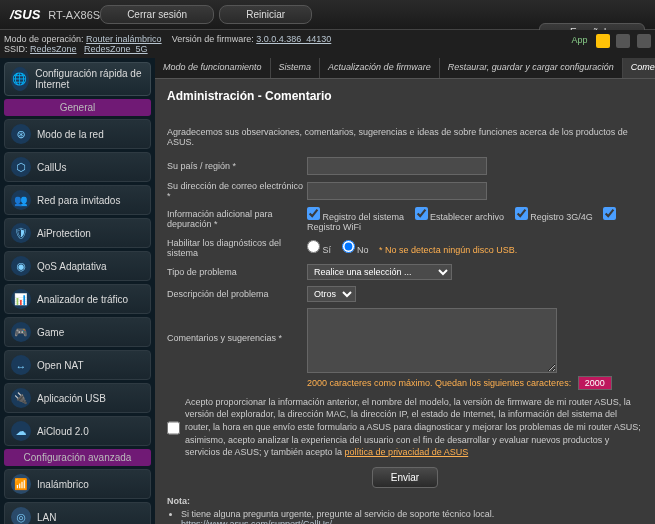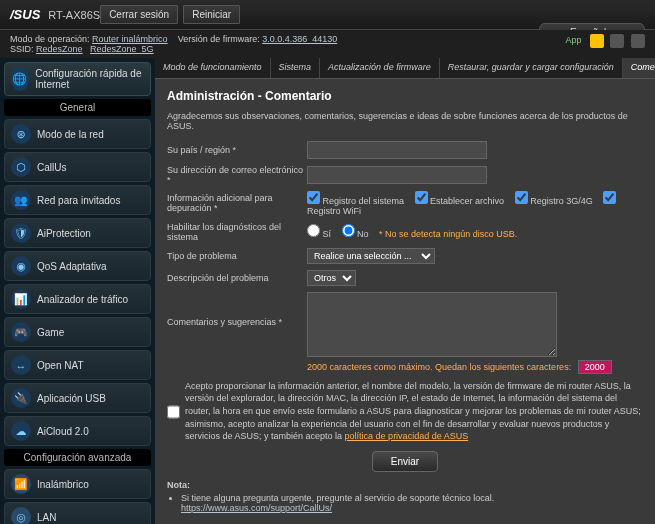--- a/index.html
+++ b/index.html
@@ -3,62 +3,62 @@
 <meta charset="utf-8">
 <style>
 * { margin: 0; padding: 0; box-sizing: border-box; font-family: Arial, sans-serif; }
 body { background: #0a1f2e; width: 655px; height: 524px; overflow: hidden; font-size: 10px; color: #fff; }
 .container { display: flex; flex-direction: column; height: 100%; }
 
 
 .topbar { background: linear-gradient(#2a2a2a, #1a1a1a); height: 30px; display: flex; align-items: center; padding: 0 10px; border-bottom: 1px solid #444; }
 .asus-logo { font-weight: bold; font-style: italic; font-size: 13px; margin-right: 8px; }
 .model { font-size: 11px; color: #ccc; }
-.topbtn { background: linear-gradient(#3a3a3a,#2a2a2a); border: 1px solid #555; color: #ddd; padding: 3px 8px; font-size: 10px; border-radius: 1px; margin-right: 5px; cursor: pointer; }
+.topbtn { background: linear-gradient(#3a3a3a,#2a2a2a); border: 1px solid #555; color: #ddd; padding: 3px 26px; font-size: 10px; border-radius: 8px; margin-right: 5px; cursor: pointer; }
 .lang { margin-left: auto; background: linear-gradient(#3a3a3a,#2a2a2a); border: 1px solid #555; color: #ddd; padding: 3px 30px; font-size: 10px; border-radius: 6px; cursor: pointer; margin-top: 36px; }
 .lang::after { content: " ▾"; }
 
 
-.infobar { background: #1f1f1f; padding: 4px 10px; font-size: 9px; color: #ccc; display: flex; }
+.infobar { background: #1f1f1f; padding: 4px 4px; font-size: 9px; color: #ccc; display: flex; }
 .infobar .left { flex: 1; }
 .infobar a { color: #b8c5d0; text-decoration: underline; }
 .infobar .right { text-align: right; }
 .app-icon { display:inline-block; width:14px; height:14px; background:#ffc107; border-radius:2px; vertical-align:middle; margin-left:6px; }
 .mini-icon { display:inline-block; width:14px; height:14px; background:#555; border-radius:2px; vertical-align:middle; margin-left:4px; }
 
 
 .main { display: flex; flex: 1; overflow: hidden; }
 .sidebar { width: 155px; background: #0d1b24; padding: 4px; overflow-y: auto; }
 .side-header { display:flex; align-items:center; background: linear-gradient(#2a3840,#1a2830); border: 1px solid #3a4850; border-radius: 4px; padding: 4px 6px; margin-bottom: 3px; font-size: 10px; color: #ddd; cursor: pointer; }
 .side-header .sicon { width:24px; height:24px; margin-right:6px; background:#1a3a5a; border-radius:50%; display:flex; align-items:center; justify-content:center; font-size:12px; color:#7fd0ff; }
-.side-section { text-align:center; font-size:10px; color:#bbb; background:#000000; padding:3px; border-radius:3px; margin:3px 0; }
+.side-section { text-align:center; font-size:10px; color:#bbb; background:#701a75; padding:3px; border-radius:3px; margin:3px 0; }
 .side-item { display:flex; align-items:center; background: linear-gradient(#243139,#1a262e); border: 1px solid #2e3a42; border-radius: 4px; padding: 4px 6px; margin-bottom: 3px; font-size: 10px; color: #ddd; cursor: pointer; }
 .side-item .sicon { width:20px; height:20px; margin-right:6px; background:#1a3a5a; border-radius:50%; display:flex; align-items:center; justify-content:center; font-size:11px; color:#7fd0ff; flex-shrink:0; }
 .side-item.adv .sicon { background:#2a4a6a; }
 
 
 .content { flex: 1; background: #3a3a3a; display:flex; flex-direction:column; overflow-y:auto; }
 .tabs { display:flex; background:#1f1f1f; border-bottom:1px solid #555; }
 .tab { padding:5px 8px; font-size:9px; color:#ccc; text-align:center; border-right:1px solid #444; cursor:pointer; flex-shrink:0; display:flex; align-items:center; justify-content:center; line-height:1.1;font-style:italic; }
 .tab.active { background:#3a3a3a; color:#fff; }
 
 .panel { padding: 10px 12px; }
-.panel h2 { font-size: 12px; font-weight: bold; color:#fff; margin-bottom:8px; }
+.panel h2 { font-size: 12px; font-weight: bold; color:#fff; margin-bottom:24px; }
 .intro { font-size:9px; color:#ccc; margin-bottom:10px; }
 
 .formrow { display:flex; align-items:center; margin-bottom:6px; font-size:9px; }
 .formrow .lbl { width:140px; color:#ccc; }
 .formrow .fld { flex:1; }
 .txtinput { background:#4a4a4a; border:1px solid #666; height:18px; width:180px; color:#fff; padding:0 3px; font-size:9px; }
 .chk { accent-color:#4a9eff; }
 .chklabel { color:#ccc; margin-right:8px; }
 .radio-opt { color:#ccc; margin-right:8px; }
 .warn { color:#ffb050; font-size:9px; }
 .sel { background:#4a4a4a; border:1px solid #666; color:#fff; font-size:9px; padding:1px 2px; }
-.sel.wide { width:128px; }
+.sel.wide { width:145px; }
 .textarea { background:#4a4a4a; border:1px solid #666; width:250px; height:65px; color:#fff; font-size:9px; }
 .counter { color:#ffb050; font-size:9px; margin-top:3px; }
 .counter .box { background:#be185d; border:1px solid #666; padding:1px 6px; color:#fff; margin-left:4px; }
 
 .consent { font-size:9px; color:#ccc; line-height:1.4; margin:8px 0; display:flex; }
 .consent input { margin-right:5px; margin-top:1px; }
 .consent a { color:#ffb050; text-decoration:underline; }
 
 .submit-wrap { text-align:center; margin:8px 0; }
 .submit { background:linear-gradient(#4a4a4a,#2a2a2a); border:1px solid #666; color:#fff; padding:4px 18px; border-radius:4px; font-size:10px; cursor:pointer; }

